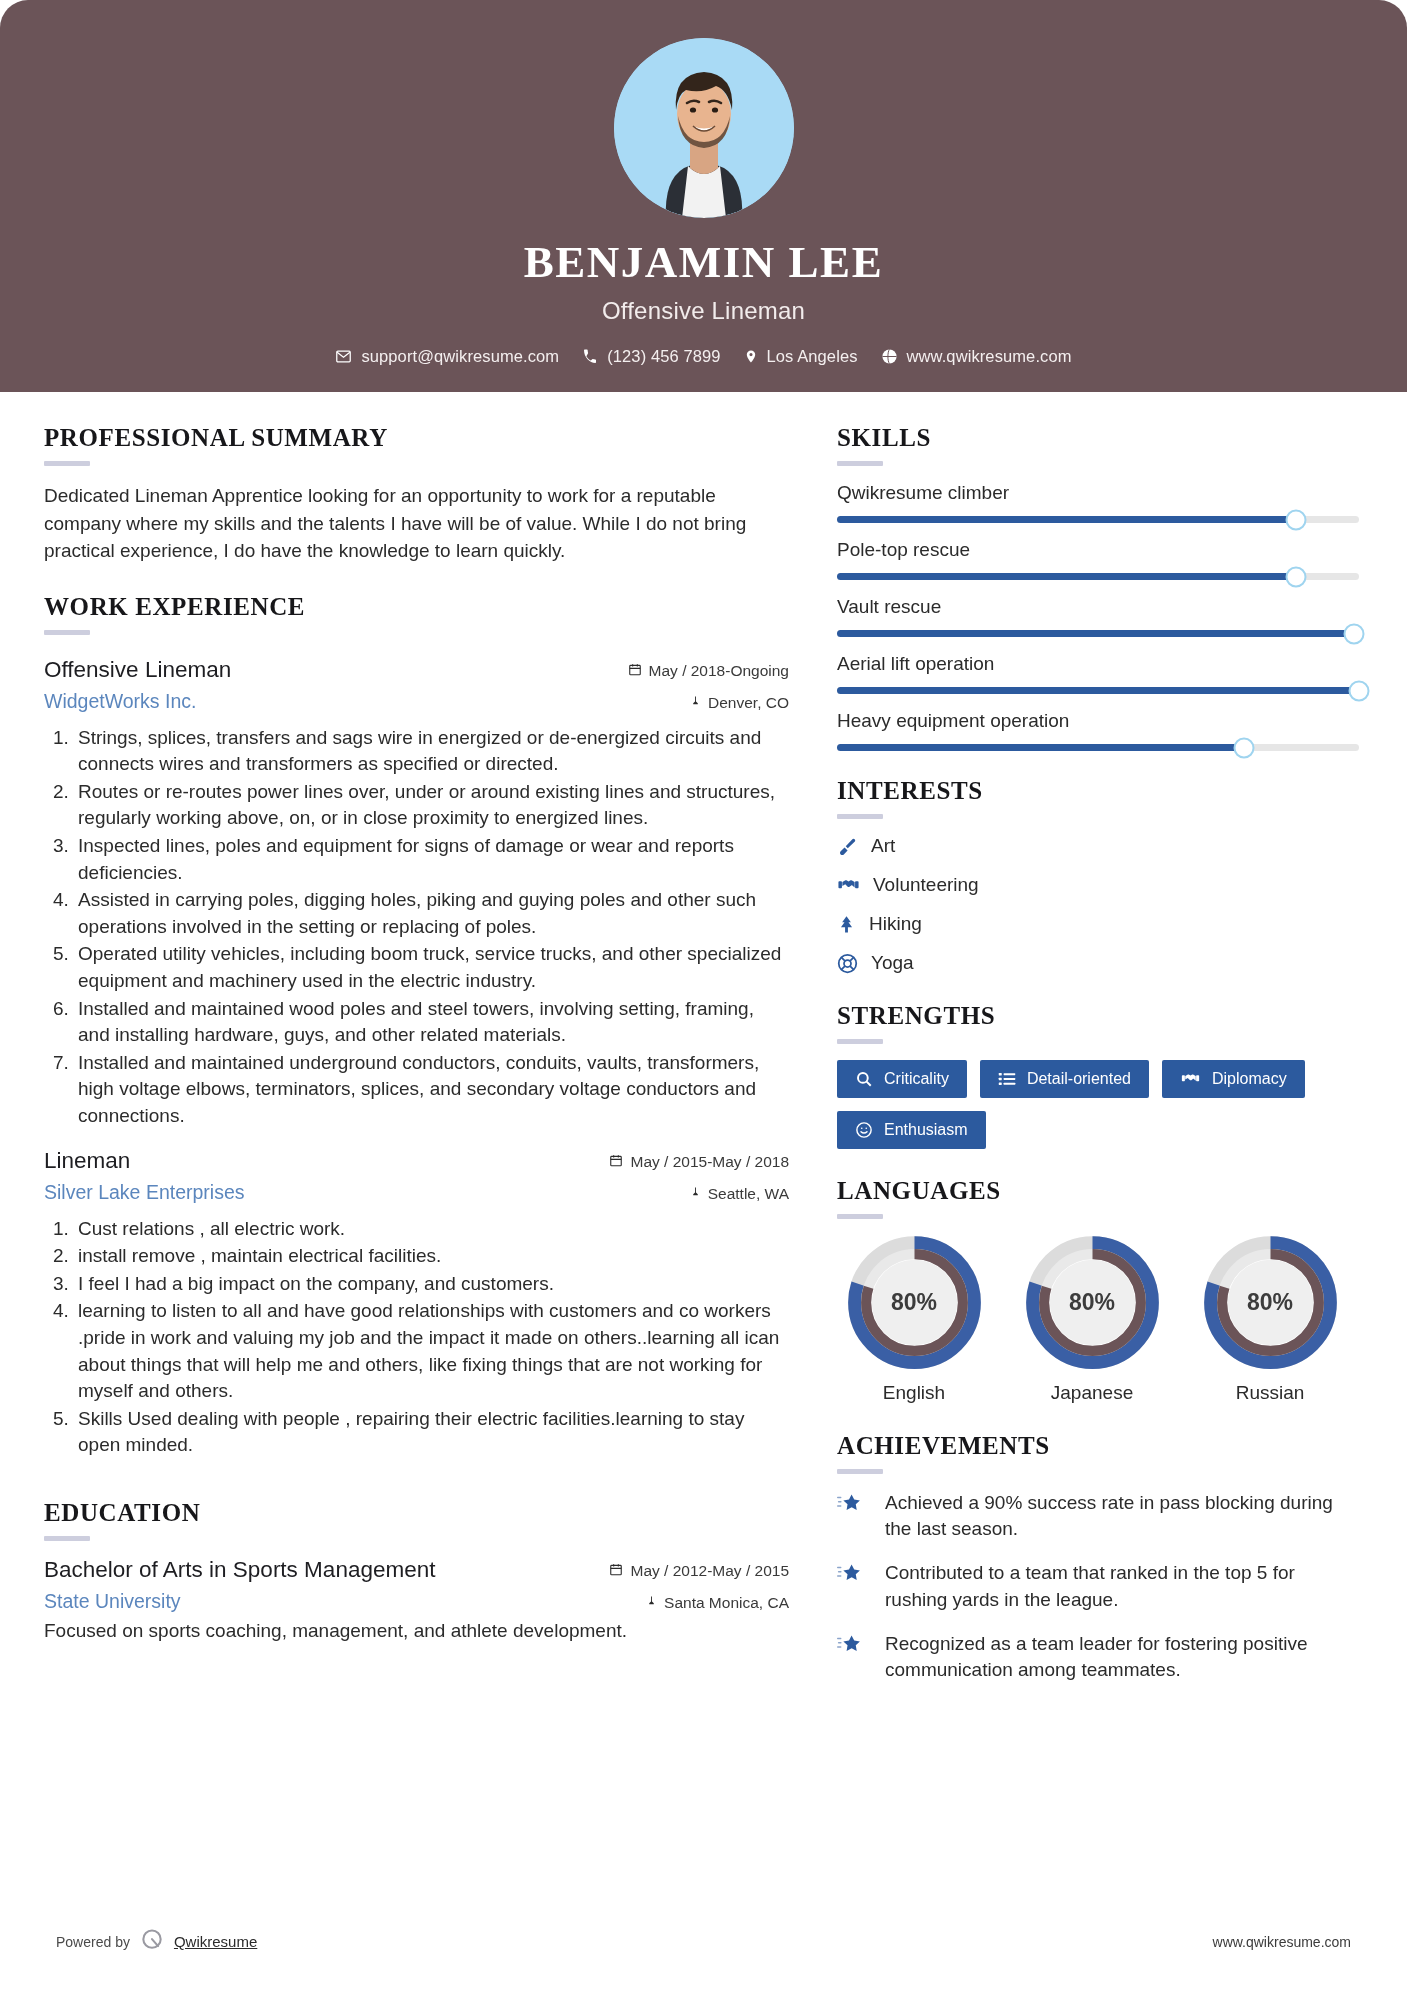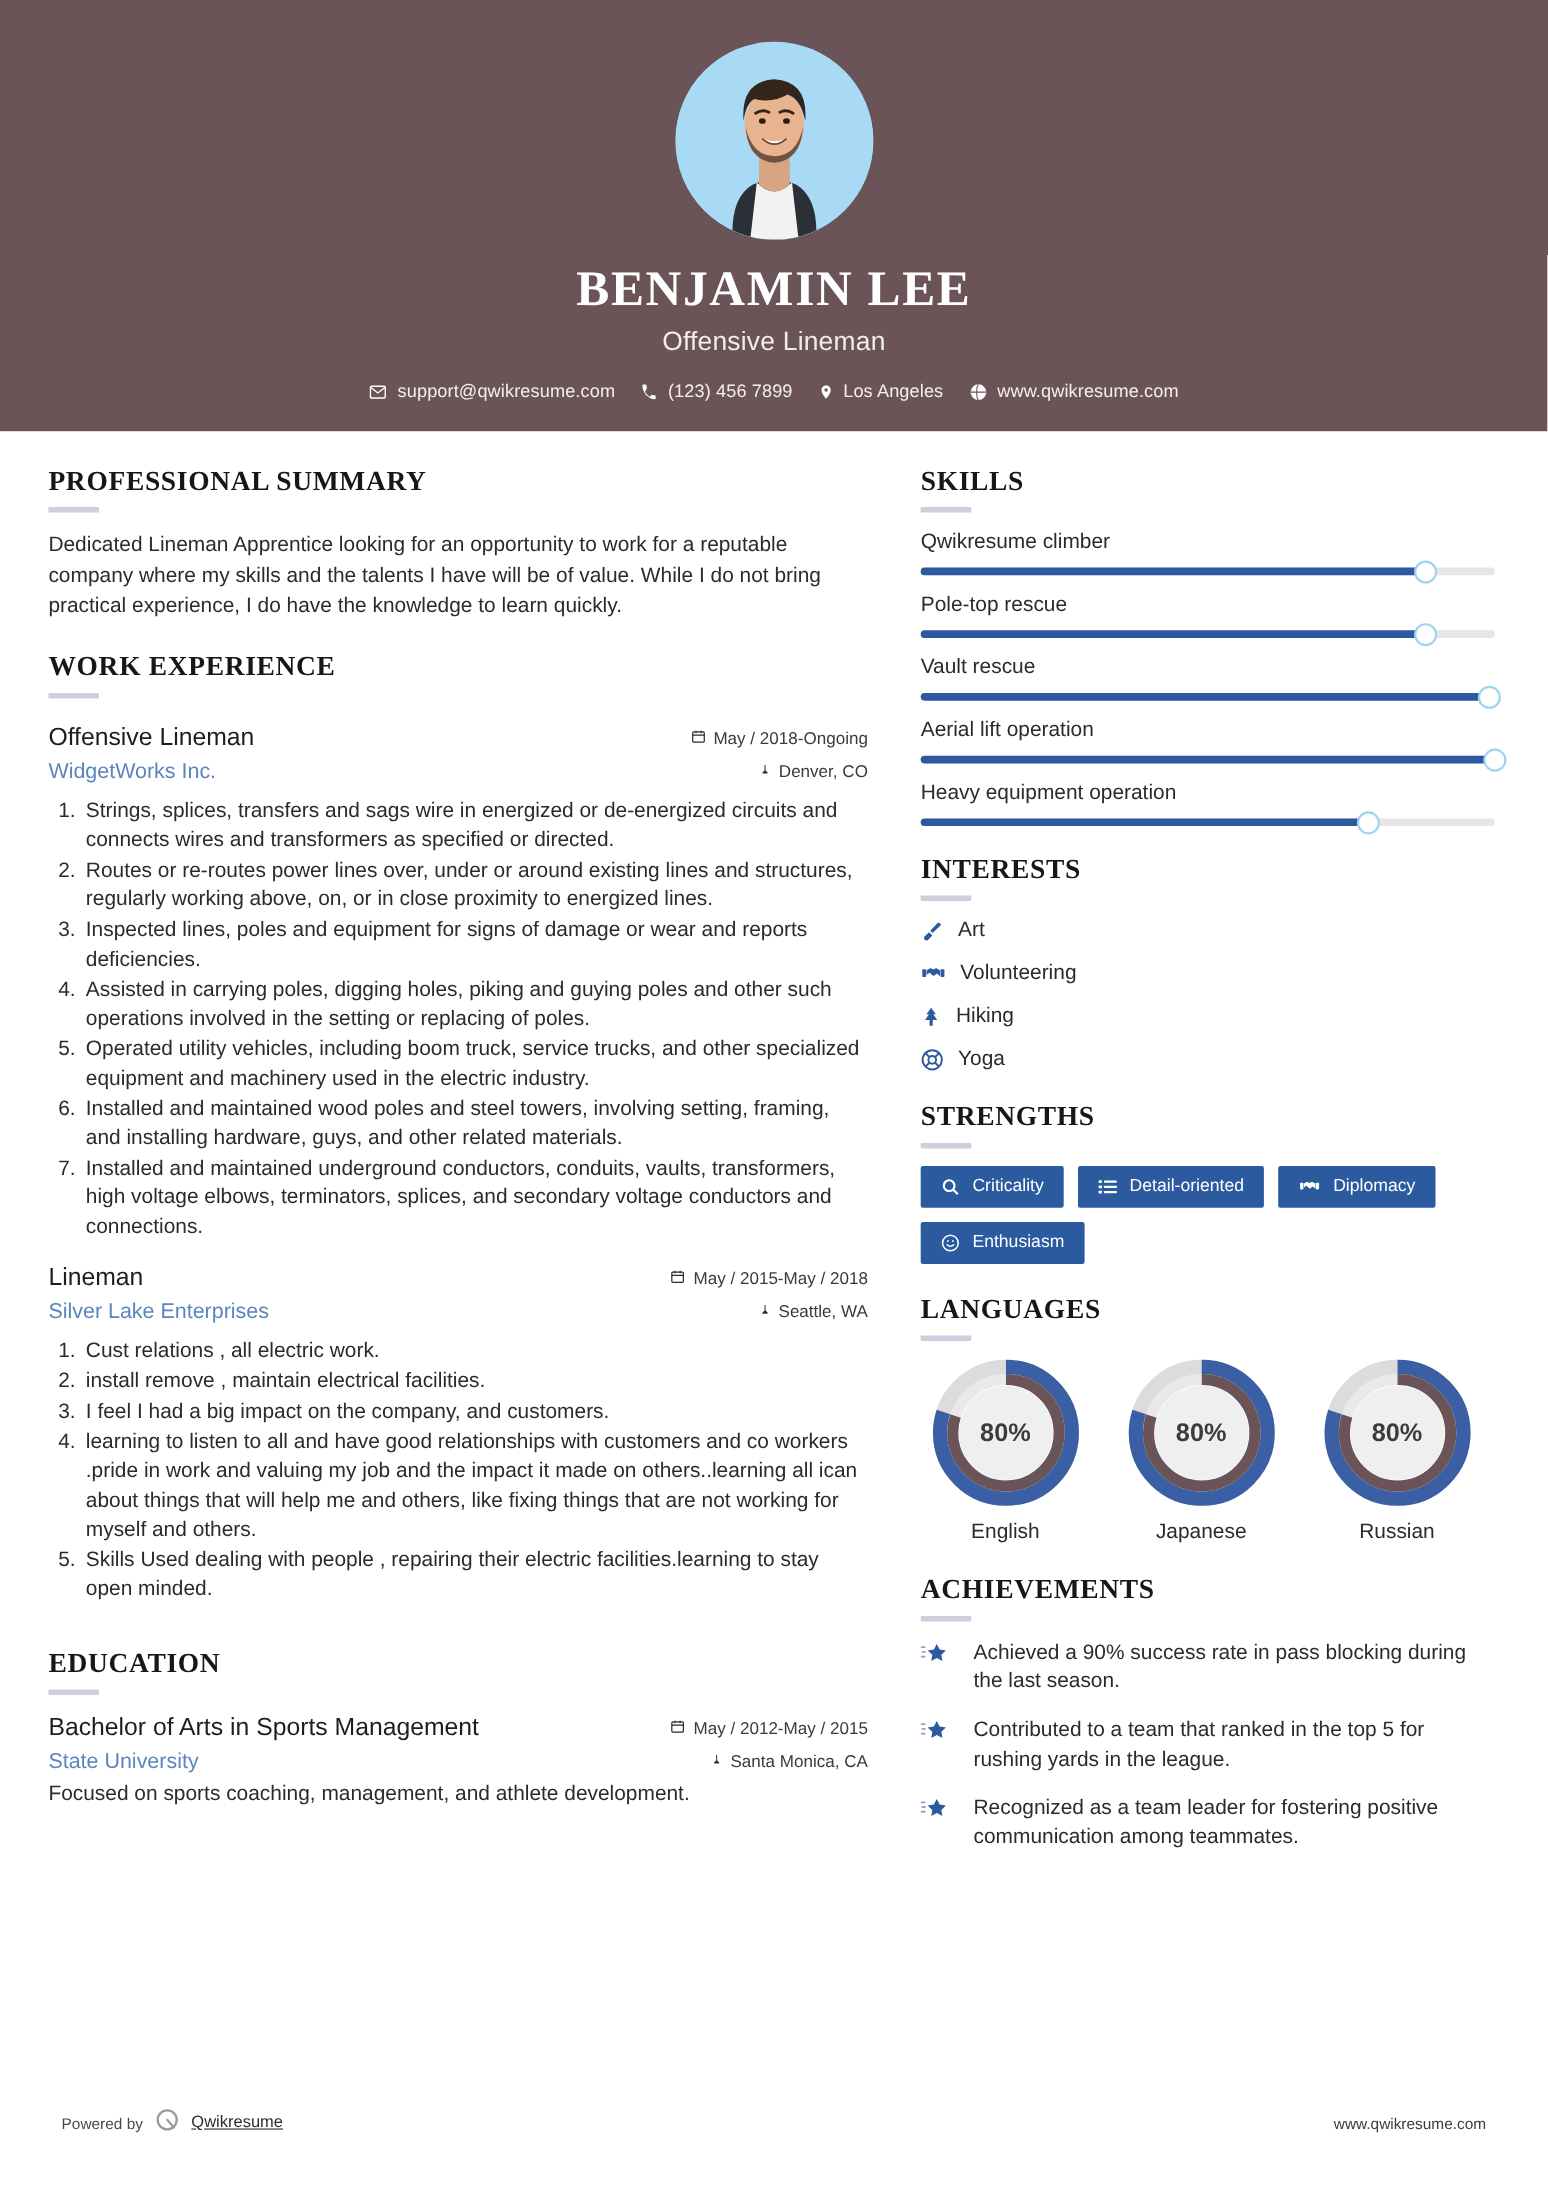--- a/index.html
+++ b/index.html
@@ -3,21 +3,21 @@
 <meta charset="utf-8">
 <style>
   html,body{margin:0;padding:0;}
   body{
     width:1407px;height:1990px;
     background:#ffffff;
     font-family:"Liberation Sans",sans-serif;
     color:#2b2b2b;
     -webkit-font-smoothing:antialiased;
   }
-  .page{position:relative;width:1407px;height:1990px;overflow:hidden;background:#fff;}
+  .page{position:relative;width:1407px;height:1990px;overflow:hidden;background:#fff;border-radius:28px;}
 
   
   .header{
     background:#6b5458;
     height:392px;
     box-sizing:border-box;
     padding-top:38px;
     text-align:center;
     color:#fff;
   }
@@ -134,21 +134,21 @@
   }
   .lang-name{font-size:19px;color:#2b2b2b;margin-top:12px;}
 
   
   .ach{display:flex;gap:24px;margin-bottom:18px;align-items:flex-start;}
   .ach svg{flex:0 0 auto;margin-top:3px;}
   .ach-text{font-size:19px;line-height:1.38;color:#2b2b2b;}
 
   
   .footer{
-    position:absolute;left:0;right:0;bottom:46px;
+    position:absolute;left:0;right:0;bottom:34px;
     display:flex;justify-content:space-between;align-items:center;
     padding:0 56px;box-sizing:border-box;
     font-size:14px;color:#4a4a4a;
   }
   .powered{display:flex;align-items:center;gap:9px;}
   .qwik-link{text-decoration:underline;color:#2b2b2b;font-size:15px;}
   .footer-url{font-size:14px;color:#3b3b3b;}
 </style>
 </head>
 <body>

